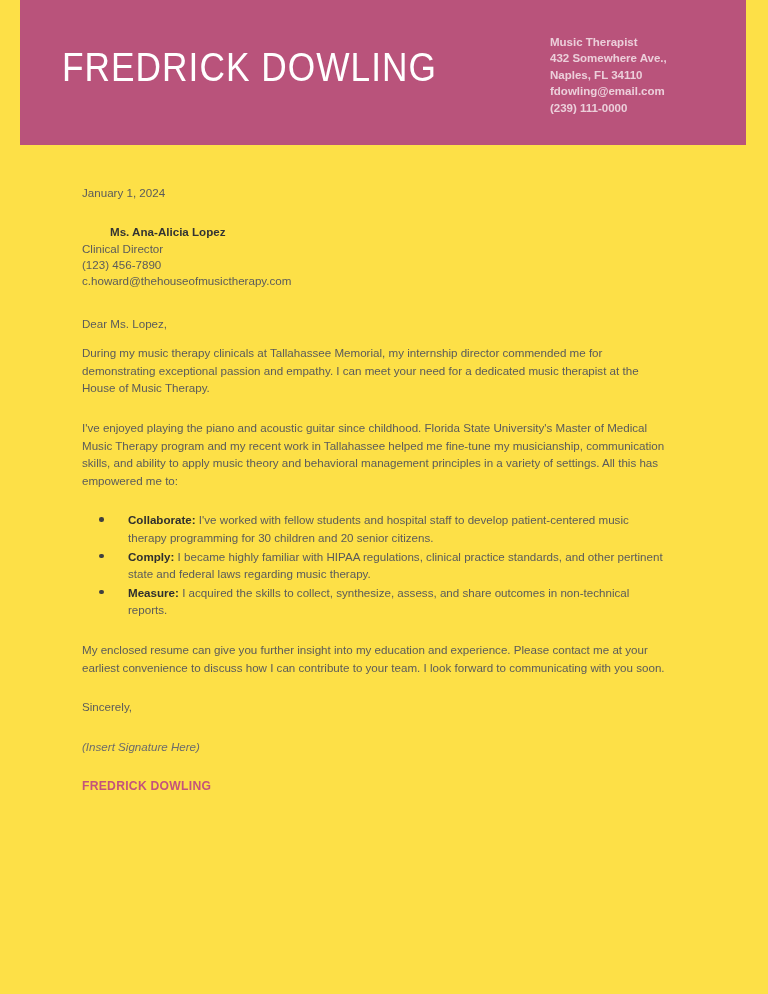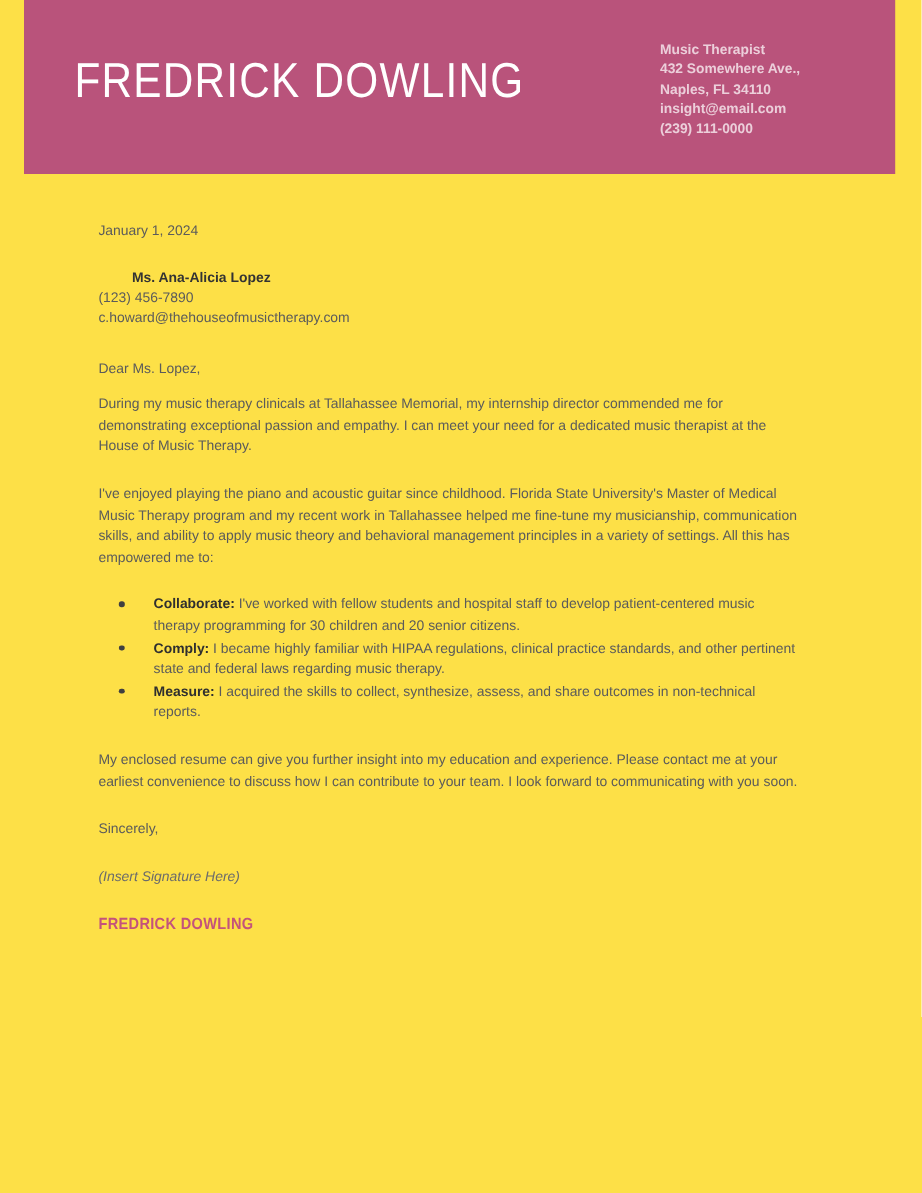--- a/index.html
+++ b/index.html
@@ -149,31 +149,32 @@
 <body>
 
 <div class="page">
 
   <div class="header">
     <div class="header-name">FREDRICK DOWLING</div>
     <div class="header-contact">
       <div>Music Therapist</div>
       <div>432 Somewhere Ave.,</div>
       <div>Naples, FL 34110</div>
-      <div>insight@email.com</div>
+      <div>fdowling@email.com</div>
       <div>(239) 111-0000</div>
     </div>
   </div>
 
   <div class="body">
 
     <div class="date-line">January 1, 2024</div>
 
     <div class="recipient">
       <div class="r-name">Ms. Ana-Alicia Lopez</div>
+      <div>Clinical Director</div>
       <div>(123) 456-7890</div>
       <div>c.howard@thehouseofmusictherapy.com</div>
     </div>
 
     <div class="salutation">Dear Ms. Lopez,</div>
 
     <p class="para">During my music therapy clinicals at Tallahassee Memorial, my internship director commended me for demonstrating exceptional passion and empathy. I can meet your need for a dedicated music therapist at the House of Music Therapy.</p>
 
     <p class="para">I've enjoyed playing the piano and acoustic guitar since childhood. Florida State University's Master of Medical Music Therapy program and my recent work in Tallahassee helped me fine-tune my musicianship, communication skills, and ability to apply music theory and behavioral management principles in a variety of settings. All this has empowered me to:</p>
 

